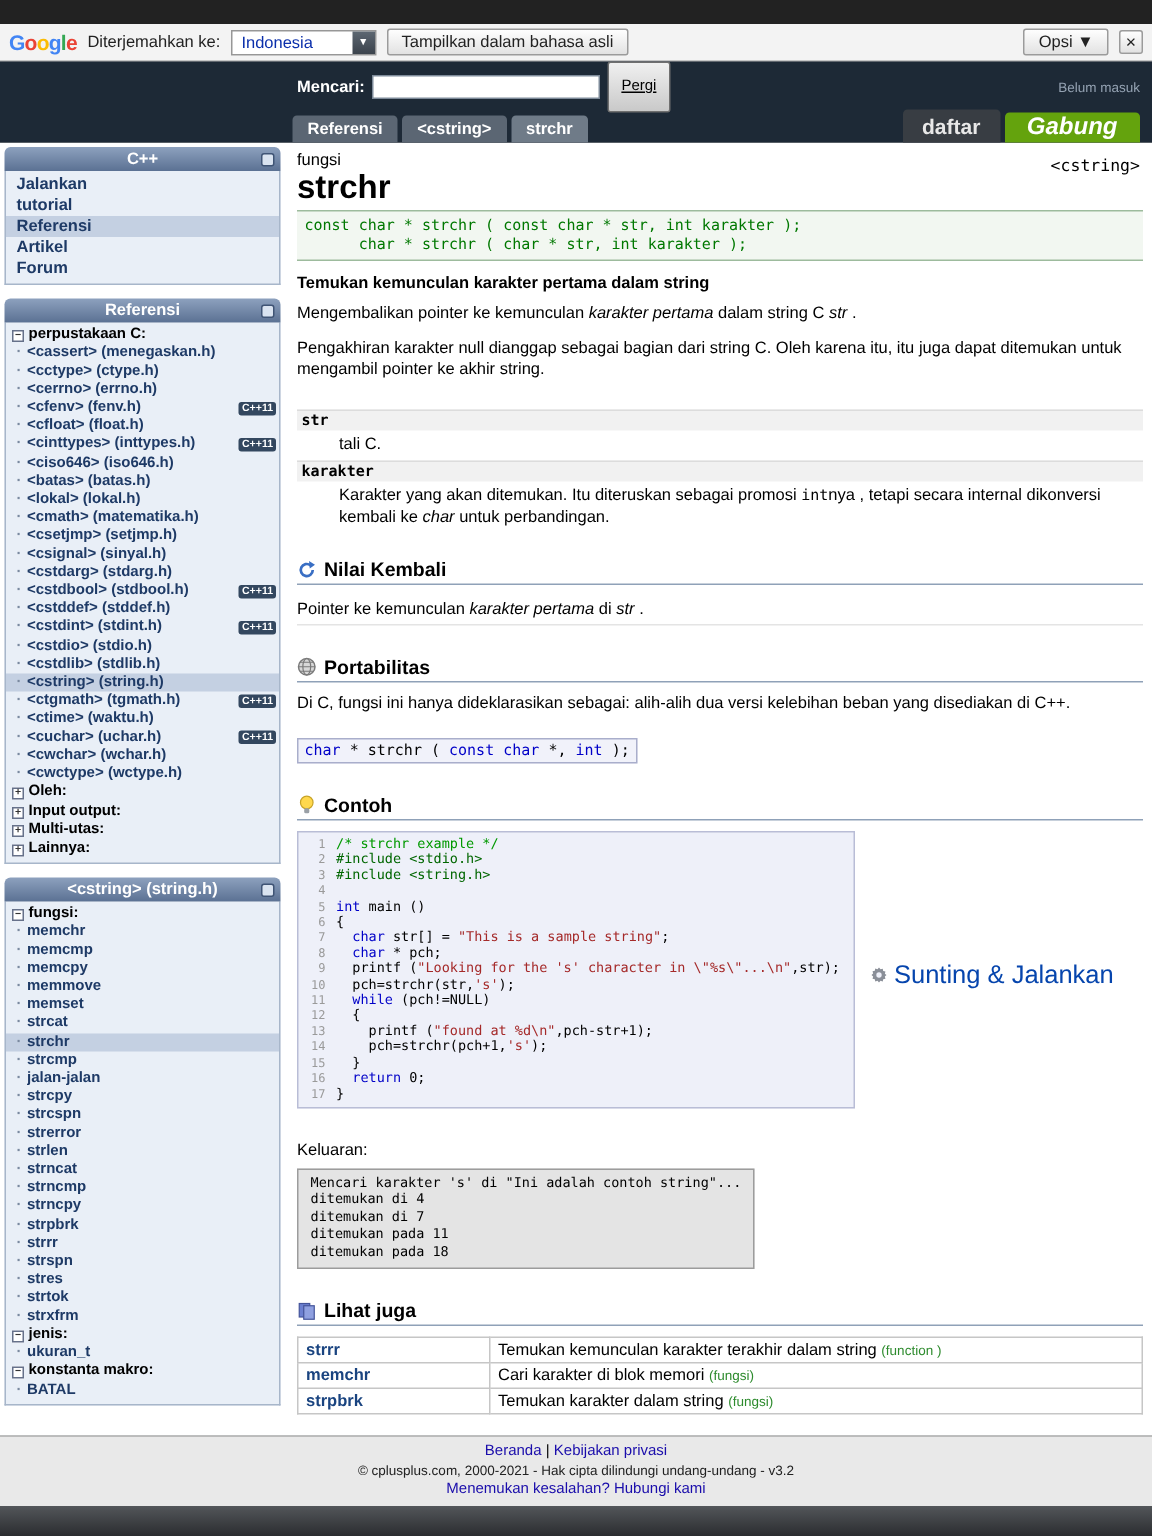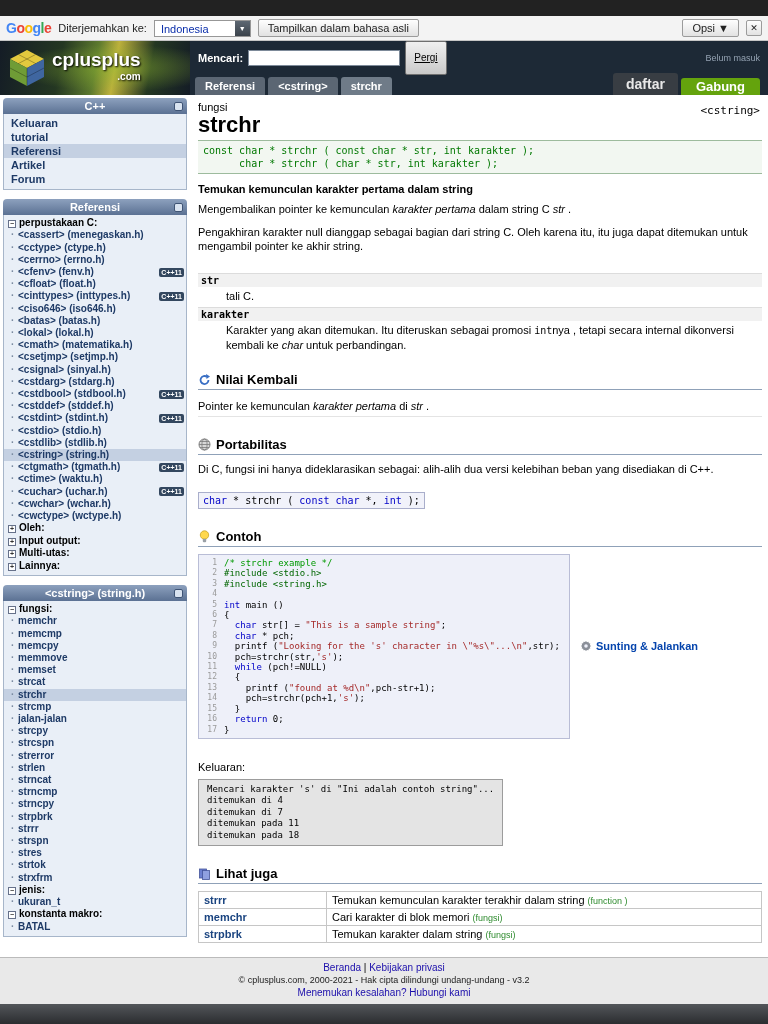--- a/index.html
+++ b/index.html
@@ -30,21 +30,21 @@
   .search-row { display:flex; align-items:center; gap:5px; padding:5px 8px 0 8px; height:28px; }
   .search-label { color:#fff; font-size:11px; font-weight:bold; }
   .search-input { width:152px; height:16px; border:1px solid #7d8a99; background:#fff; font-size:11px; padding:0 3px; }
   .go-btn { height:34px; font-size:10px; padding:0 8px; background:linear-gradient(#f0f0f0,#c9c9c9); border:1px solid #6f6f6f; border-radius:2px; cursor:pointer;text-decoration:underline; }
   .login-status { margin-left:auto; color:#94a2b2; font-size:9px; }
   .tabs-row { display:flex; align-items:flex-end; gap:3px; padding:0 8px 0 5px; flex:1; }
   .tab { background:#5b6673; color:#fff; font-size:11px; font-weight:bold; padding:3px 10px; border-radius:3px 3px 0 0; cursor:pointer; }
   .tab-active { background:#6f7b88; }
   .tabs-spacer { flex:1; }
   .register-btn { background:#383d43; color:#e8e8e8; font-size:14px; font-weight:bold; padding:3px 13px; border:none; border-radius:3px 3px 0 0; cursor:pointer; font-family:inherit; }
-  .join-btn { background:#64a30d; color:#fff; font-size:13px; font-weight:bold; padding:1px 15px; border:none; border-radius:3px 3px 0 0; cursor:pointer; font-family:inherit; }
+  .join-btn { background:#64a30d; color:#fff; font-size:16px; font-weight:bold; padding:1px 15px; border:none; border-radius:3px 3px 0 0; cursor:pointer; font-family:inherit;font-style:italic; }
 
   
   .body-wrap { display:flex; background:#fff; flex:0 0 auto; min-height:806px; align-items:flex-start; }
 
   
   .sidebar { width:190px; flex:0 0 190px; padding:3px 3px 0 3px; }
   .side-box { margin-bottom:9px; }
   .side-head { background:linear-gradient(#8da1be,#5b7193); color:#fff; font-weight:bold; font-size:11px; text-align:center; padding:2px 4px; border-radius:4px 4px 0 0; position:relative; cursor:pointer; }
   .side-head-icon { position:absolute; right:4px; top:4px; width:9px; height:9px; background:#d9e3f0; border:1px solid #3f5475; border-radius:2px; }
   .side-body { background:#e9eff7; border:1px solid #a7b6ca; border-top:none; padding:2px 0 3px 0; }
@@ -76,21 +76,21 @@
   .code-chip { display:inline-block; font-family:"DejaVu Sans Mono",monospace; font-size:10px; background:#f1f2fa; border:1px solid #a9aecb; padding:2px 4px; margin-top:7px; white-space:pre; }
   .example-row { display:flex; align-items:flex-start; margin-top:2px; }
   .code-box { width:372px; background:#eef0f9; border:1px solid #b9bdd6; padding:3px 4px; }
   .code-line { display:flex; font-family:"DejaVu Sans Mono",monospace; font-size:9px; line-height:10.4px; min-height:10.4px; }
   .code-line .ln { flex:0 0 14px; width:14px; text-align:right; color:#9a9a9a; margin-right:7px; font-size:8px; }
   .code-line .cd { white-space:pre; }
   .seg-cm { color:#009900; } .seg-pp { color:#006600; } .seg-kw { color:#0000c8; } .seg-st { color:#a52a2a; }
   .seg-i { font-style:italic; }
   .seg-c { font-family:"DejaVu Sans Mono",monospace; font-size:10px; }
   .seg-gb { color:#4285F4; } .seg-gr { color:#EA4335; } .seg-gy { color:#FBBC05; } .seg-gg { color:#34A853; }
-  .edit-run { margin:86px 0 0 10px; display:flex; align-items:center; gap:4px; color:#0645ad; font-size:11px; cursor:pointer; white-space:nowrap;font-weight:bold; }
+  .edit-run { margin:86px 0 0 10px; display:flex; align-items:center; gap:4px; color:#0645ad; font-size:17px; cursor:pointer; white-space:nowrap; }
   .out-label { font-size:11px; margin:22px 0 6px; }
   .out-box { font-family:"DejaVu Sans Mono",monospace; font-size:9px; line-height:11.5px; background:#e4e4e4; border:1px solid #9c9c9c; padding:4px 8px; white-space:pre; display:inline-block; }
   .see-also-table { border-collapse:collapse; width:100%; margin-top:4px; }
   .see-also-table td { border:1px solid #c6c6c6; font-size:11px; padding:2px 5px; }
   .sa-name { width:128px; font-weight:bold; }
   .sa-name a { color:#1a4480; text-decoration:none; cursor:pointer; }
   .sa-tag { color:#2e8b2e; font-size:9px; }
 
   
   .site-footer { background:#e9e9e9; border-top:1px solid #bbb; text-align:center; padding:4px 0 6px; font-size:10px; flex:0 0 auto; }
@@ -110,32 +110,20 @@
       <span class="gt-lang-text">Indonesia</span>
       <span class="gt-lang-arrow">▼</span>
     </span>
     <button class="gt-btn">Tampilkan dalam bahasa asli</button>
     <span class="gt-spacer"></span>
     <button class="gt-btn">Opsi ▼</button>
     <button class="gt-btn gt-close">✕</button>
   </div>
 
   <div class="site-header">
-    <div class="logo">
-      <svg width="40" height="38" viewBox="0 0 40 38">
-        <polygon points="20,1 37,10 20,19 3,10" fill="#e3c93e"></polygon>
-        <polygon points="3,10 20,19 20,37 3,28" fill="#6f9c36"></polygon>
-        <polygon points="37,10 20,19 20,37 37,28" fill="#3f66a0"></polygon>
-        <path d="M11.5 5.5l17 9M28.5 5.5l-17 9M3 19l17 9M37 19l-17 9M20 19v18" stroke="rgba(0,0,0,.28)" stroke-width="1" fill="none"></path>
-      </svg>
-      <div class="logo-text">
-        <span>cplusplus</span>
-        <span class="logo-com">.com</span>
-      </div>
-    </div>
     <div class="header-main">
       <div class="search-row">
         <label class="search-label">Mencari:</label>
         <input class="search-input" style="">
         <button class="go-btn">Pergi</button>
         <span class="login-status">Belum masuk</span>
       </div>
       <div class="tabs-row">
         <div class="tab">Referensi</div>
         <div class="tab">&lt;cstring&gt;</div>
@@ -150,21 +138,21 @@
   <div class="body-wrap">
 
     <aside class="sidebar">
 
       <div class="side-box">
         <div class="side-head">
           <span>C++</span>
           <span class="side-head-icon"></span>
         </div>
         <div class="side-body">
-          <div class="cpp-item">Keluaran</div>
+          <div class="cpp-item">Jalankan</div>
           <div class="cpp-item">tutorial</div>
           <div class="cpp-item sel">Referensi</div>
           <div class="cpp-item">Artikel</div>
           <div class="cpp-item">Forum</div>
         </div>
       </div>
 
       <div class="side-box">
         <div class="side-head">
           <span>Referensi</span>

